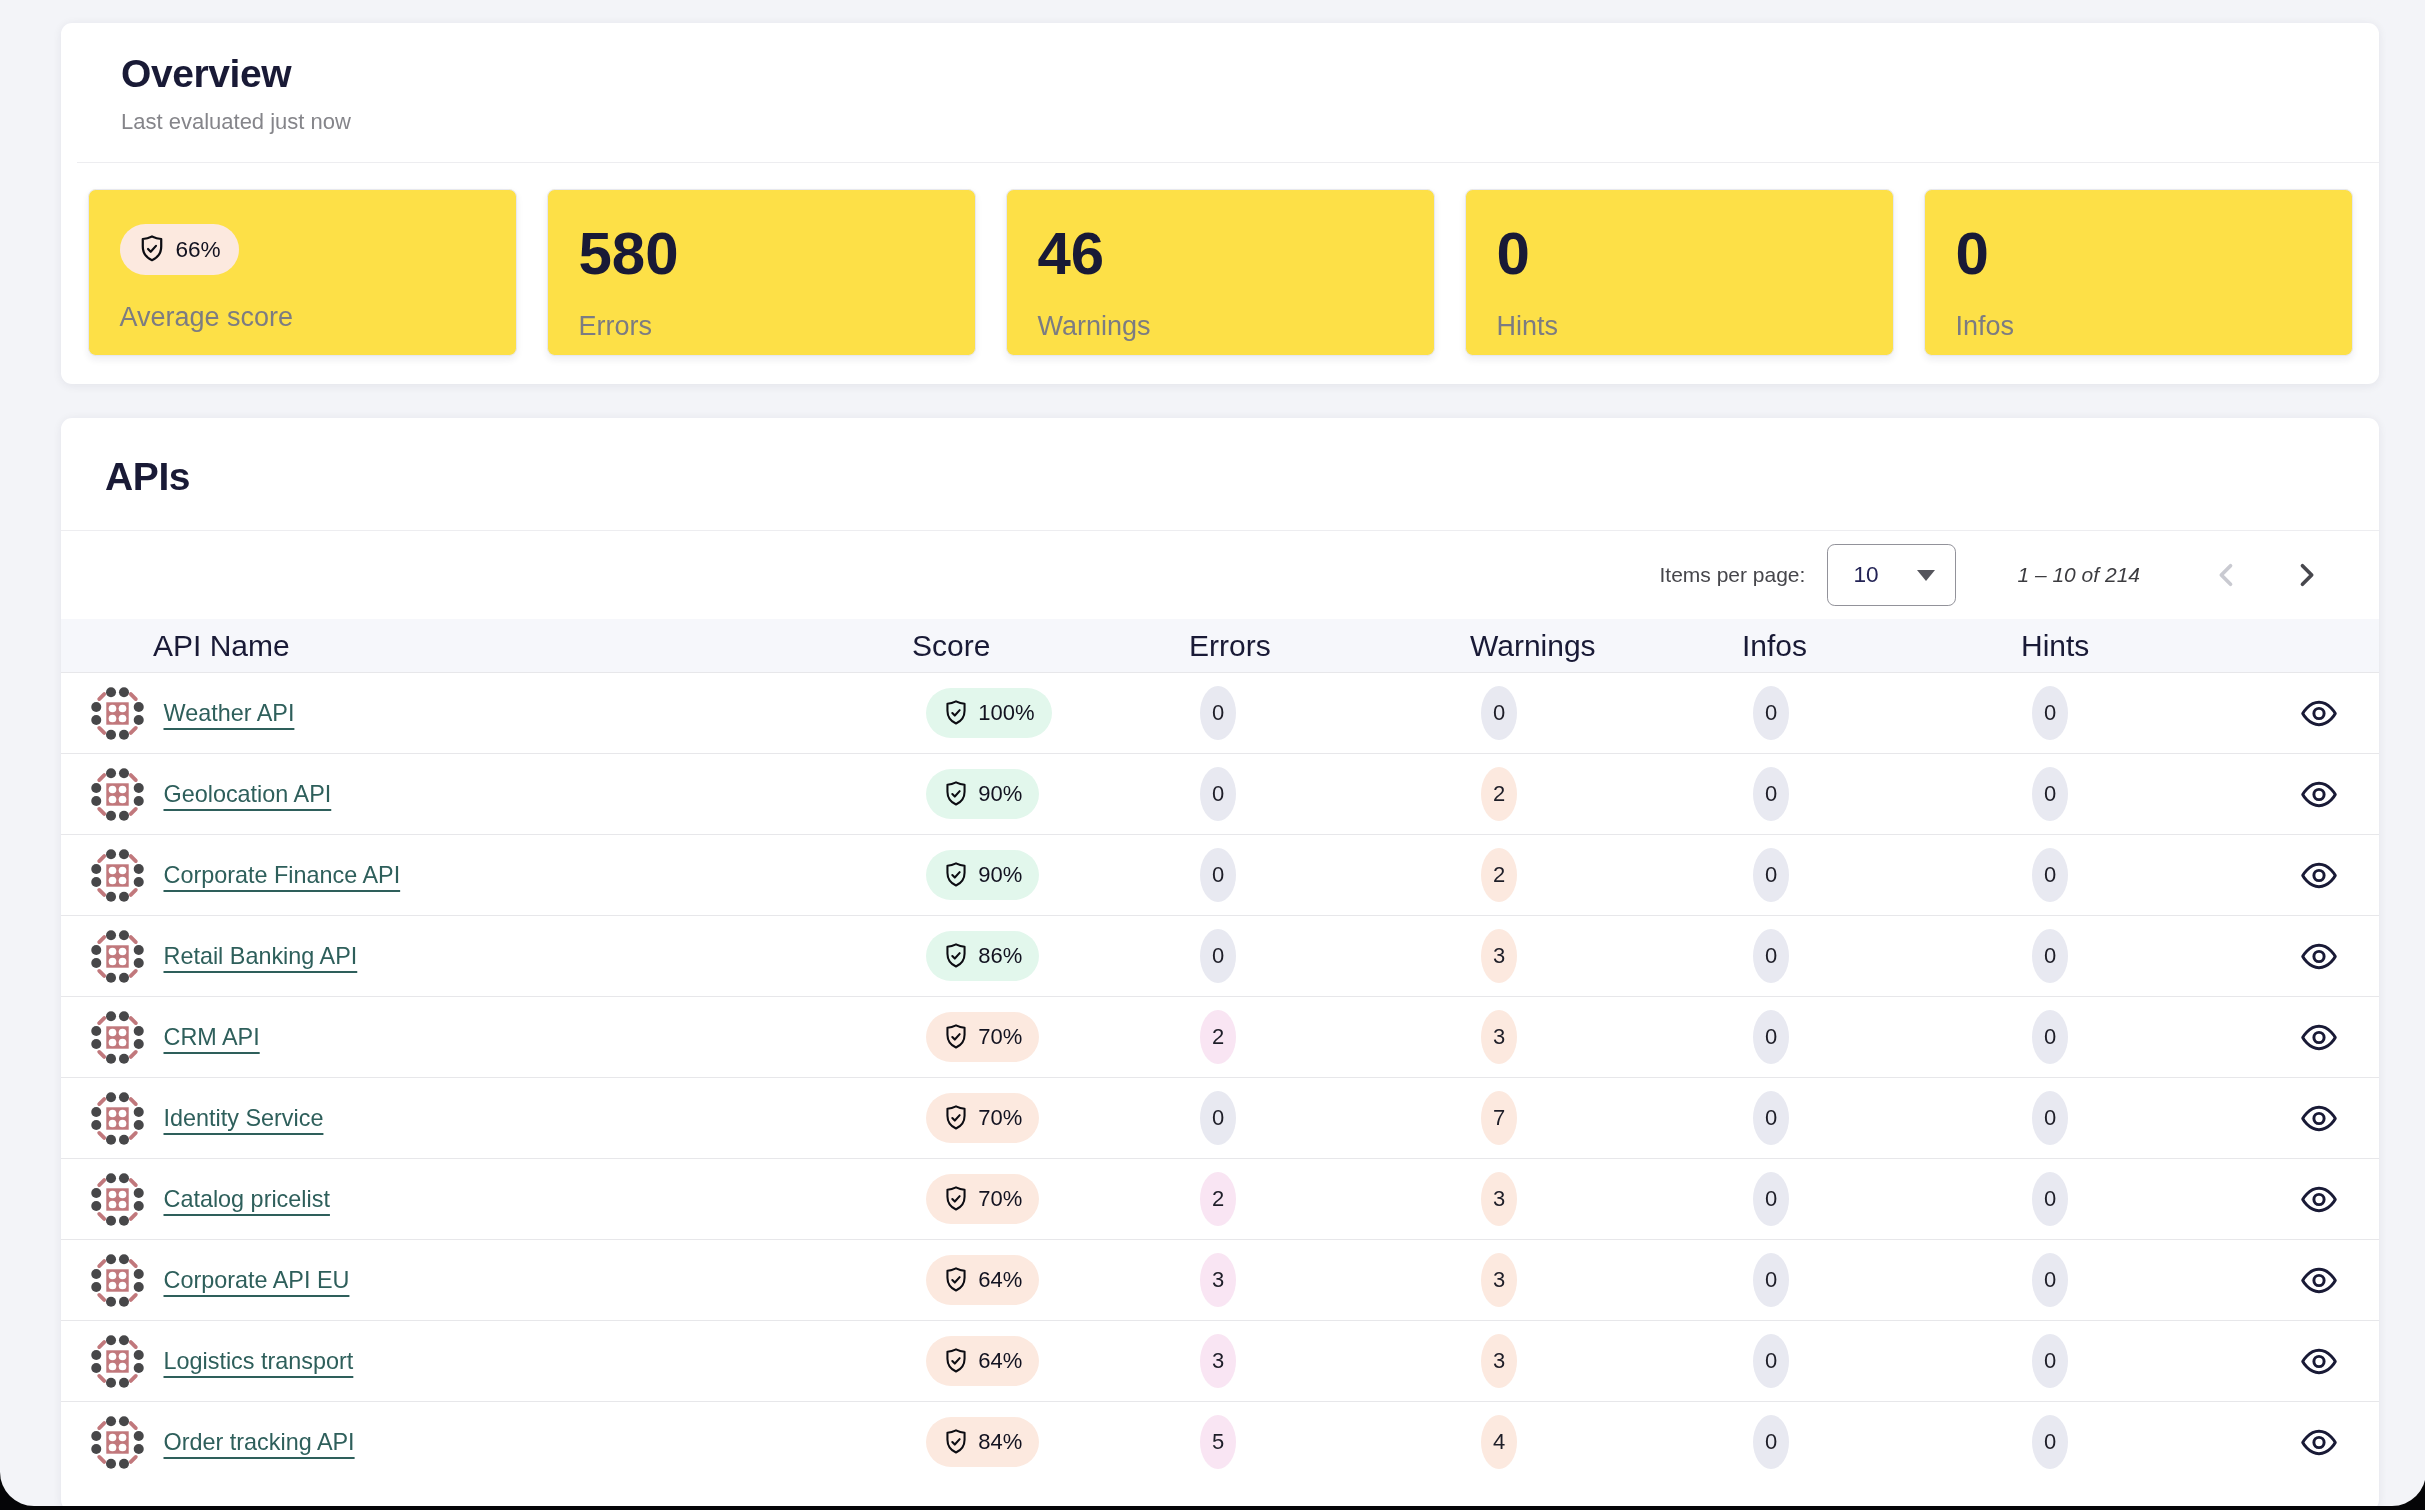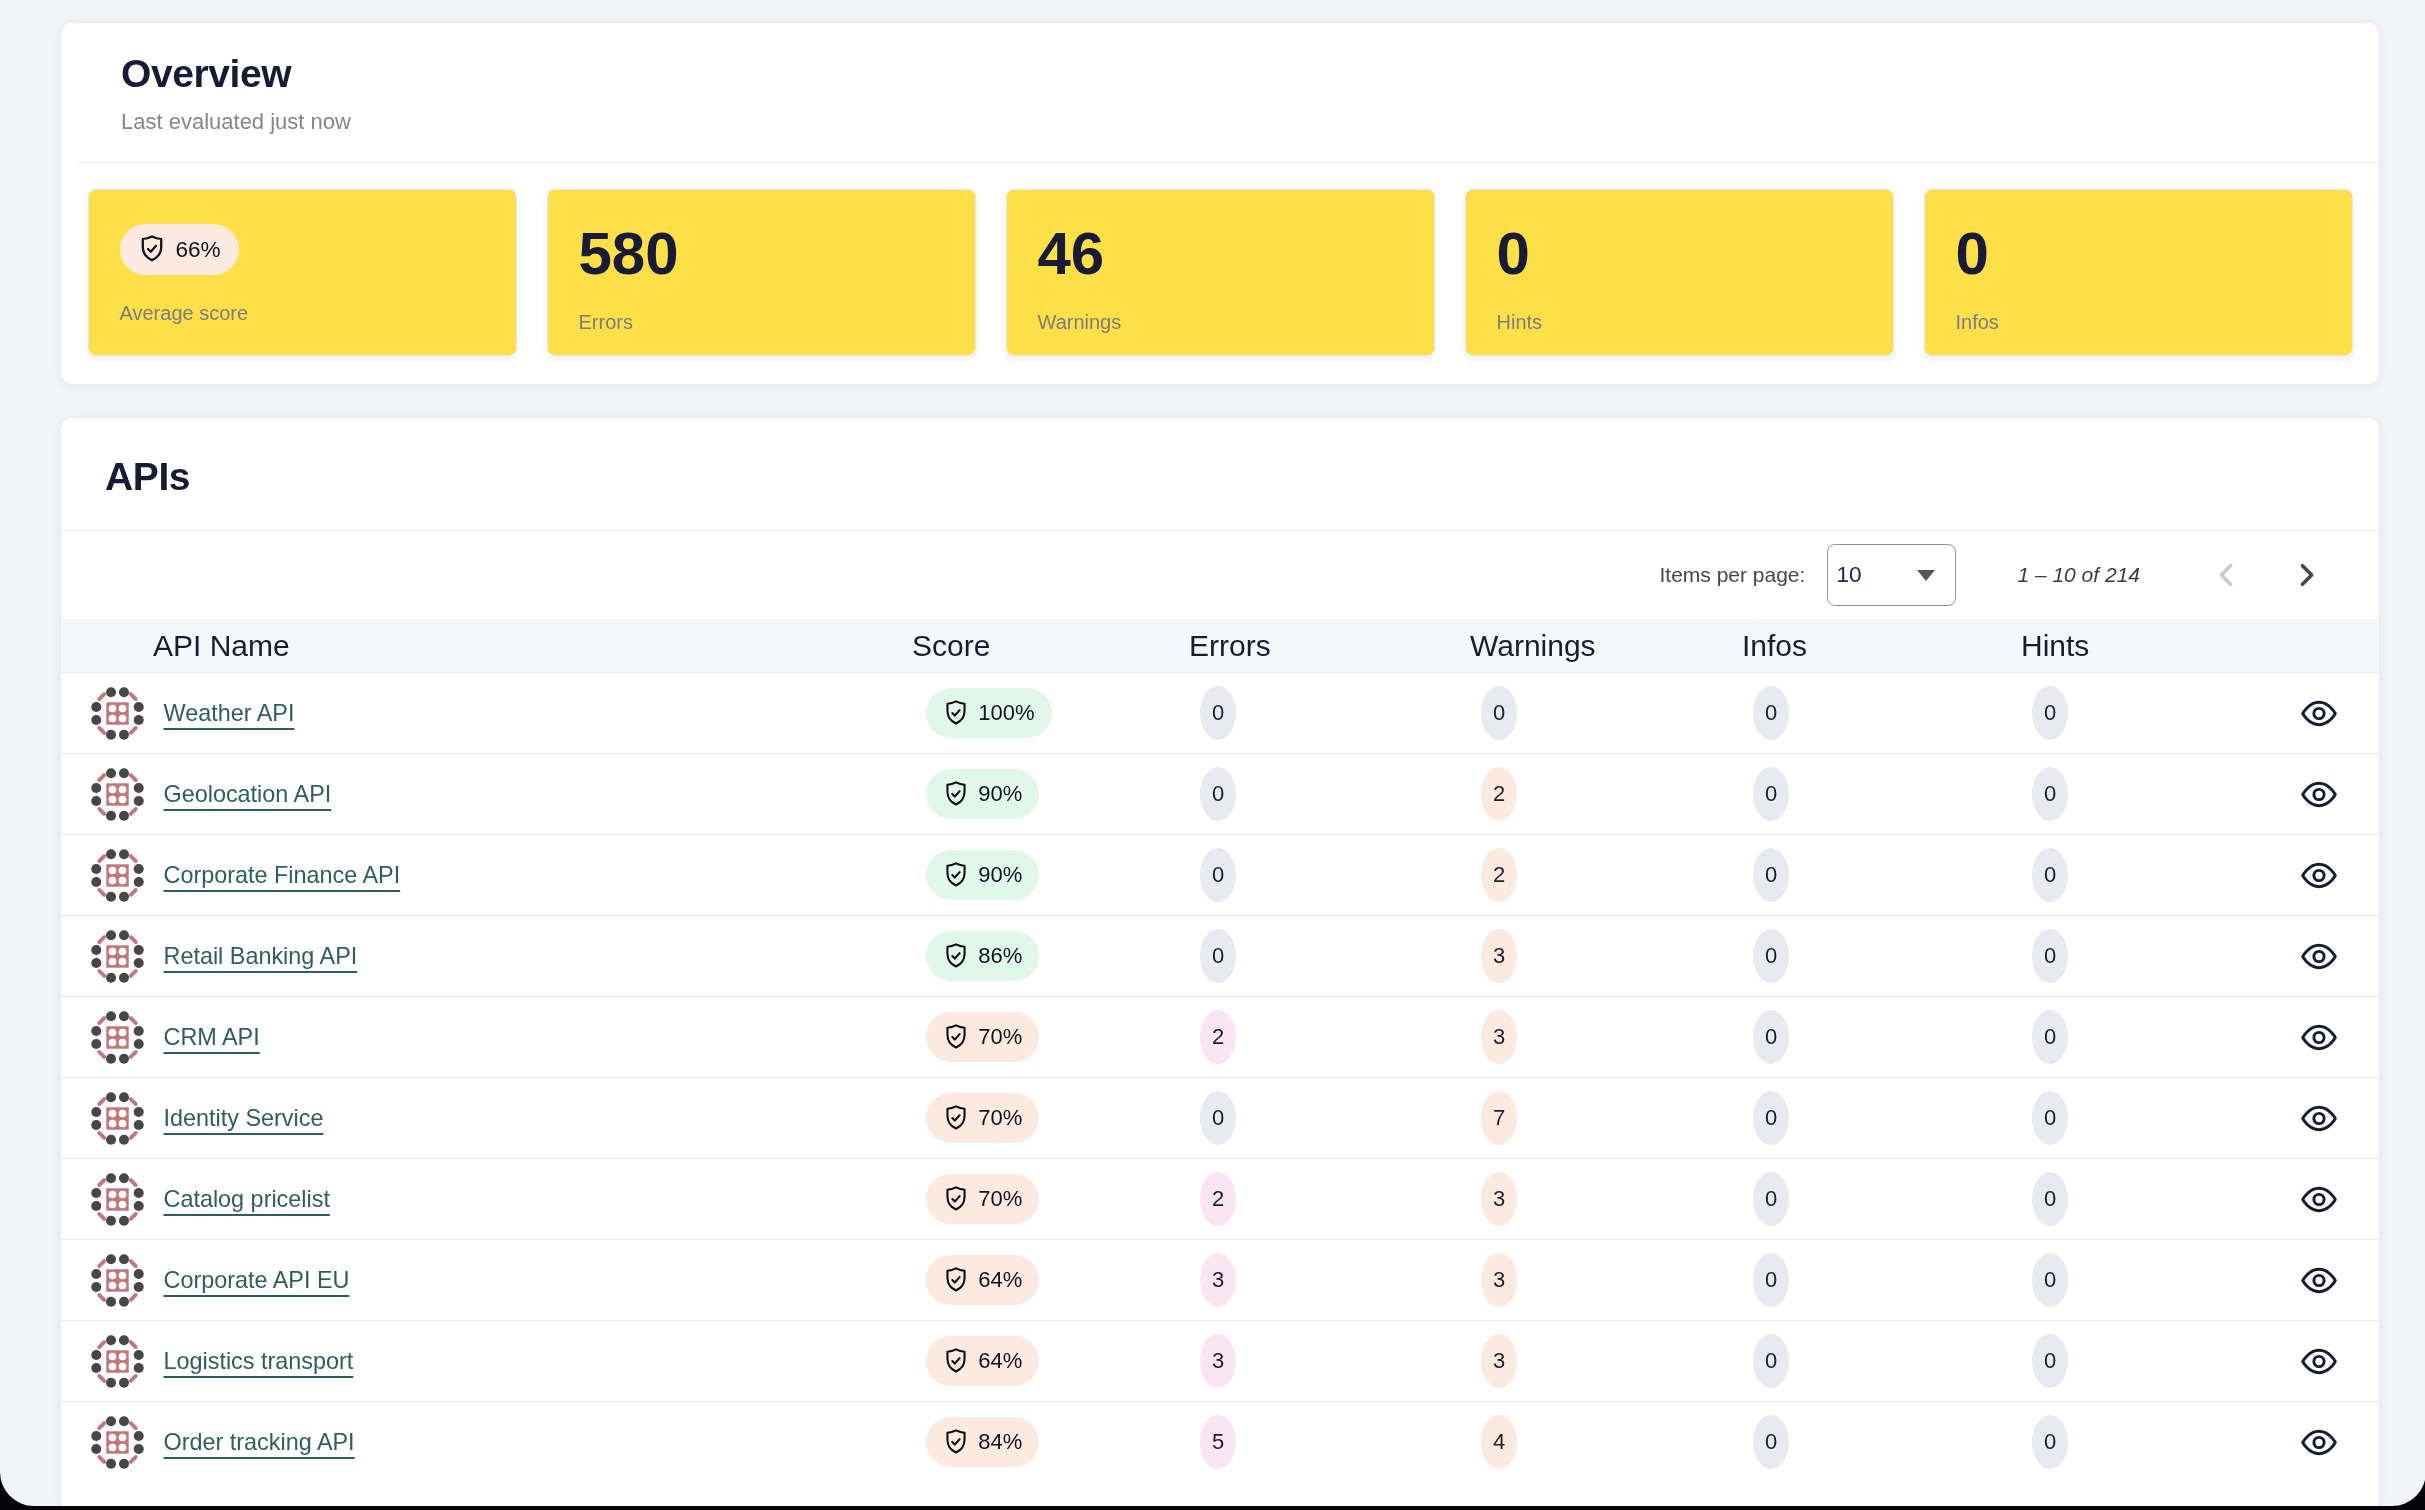--- a/index.html
+++ b/index.html
@@ -44,21 +44,21 @@
   }
   .page-subtitle{ margin-top:14px;font-size:22px;color:var(--text-gray); }
   .stats-row{ display:flex;gap:30px;padding:26.5px 26.5px 28px; }
   .stat-card{
     flex:1;height:167px;
     background:#fde047;border:0.8px solid #e7e8ee;border-radius:7.8px;
     box-shadow:0 3.1px 7px rgba(25,26,54,0.07);
     padding:34px 31px 0;
   }
   .stat-value{ font-size:60px;font-weight:700;color:var(--text-dark);line-height:1; }
-  .stat-label{ margin-top:26.5px;font-size:20px;color:#7c7c82; }
+  .stat-label{ margin-top:26.5px;font-size:27px;color:#7c7c82; }
   
   .pill{
     display:inline-flex;align-items:center;gap:9.3px;
     height:51px;padding:0 18.7px;border-radius:26px;
     font-size:22.6px;color:#121220;
   }
   .tone-green{ background:var(--badge-green-bg); }
   .tone-peach{ background:var(--badge-peach-bg); }
   .tone-pink{ background:var(--badge-pink-bg); }
   .tone-gray{ background:var(--badge-gray-bg); }
@@ -74,21 +74,21 @@
   .pagination{
     height:89px;border-top:1.6px solid #ededf0;
     display:flex;align-items:center;justify-content:flex-end;
     padding-right:54px;
   }
   .ipp-label{ font-size:21px;color:#46464b; }
   .ipp-select{
     margin-left:22px;width:129px;height:62px;
     border:1.6px solid #92929a;border-radius:7.8px;background:#fff;
     display:flex;align-items:center;justify-content:space-between;
-    padding:0 20px 0 8px;cursor:pointer;
+    padding:0 20px 0 25px;cursor:pointer;
   }
   .ipp-value{ font-size:22.6px;color:#232355; }
   .caret{
     width:0;height:0;border-left:9.3px solid transparent;border-right:9.3px solid transparent;
     border-top:11.7px solid #55555c;
   }
   .range-label{ margin-left:61px;font-size:21px;color:#3c3c40;font-style:italic; }
   .pg-btn{
     background:none;border:none;padding:0;margin-left:67px;
     width:39px;height:39px;display:flex;align-items:center;justify-content:center;

